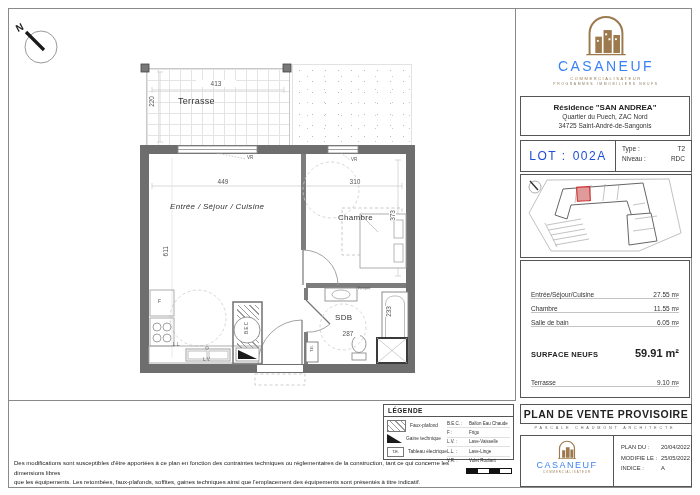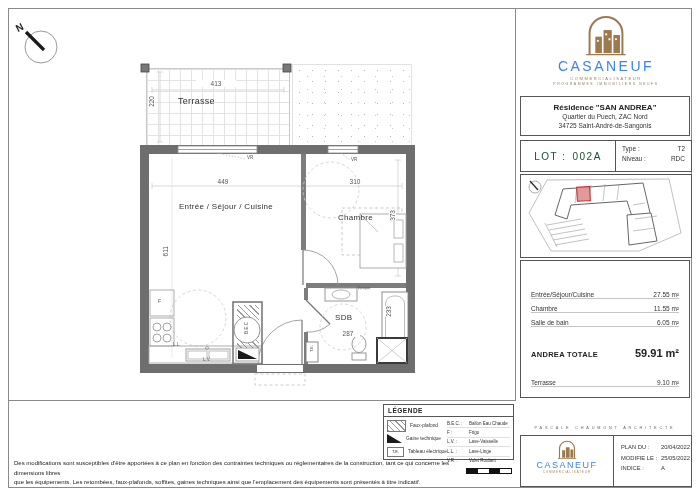--- a/index.html
+++ b/index.html
@@ -21,21 +21,21 @@
   .lbl{font-size:8px;color:#333;letter-spacing:.3px;white-space:nowrap;}
   .dim{font-size:6.5px;color:#555;text-align:center;background:#fff;white-space:nowrap;line-height:7px;}
   .vert{writing-mode:vertical-rl;transform:rotate(180deg);}
   .tiny{font-size:4.5px;color:#555;white-space:nowrap;line-height:5px;}
   
   .box{border:1px solid #555;background:#fff;}
   .brand-name{color:#3b82f6;letter-spacing:2.5px;font-size:14px;}
   .brand-sub{color:#9c7a4e;font-size:4px;letter-spacing:1.6px;white-space:nowrap;}
   .addr-name{font-size:8px;font-weight:bold;}
   .addr-line{font-size:6.5px;line-height:9px;color:#333;}
-  .lot-big{font-size:10px;letter-spacing:1.5px;color:#14532d;}
+  .lot-big{font-size:12px;letter-spacing:1.5px;color:#1d4ed8;}
   .kv{display:flex;justify-content:space-between;font-size:6.5px;color:#333;}
   .srow{display:flex;justify-content:space-between;align-items:flex-end;font-size:6.5px;color:#333;
         border-bottom:1px solid #c4c4c4;height:13px;}
   .title-block{font-weight:bold;font-size:10.5px;text-align:center;letter-spacing:.5px;line-height:18px;}
   .arch-strip{font-size:3.8px;letter-spacing:2.8px;color:#666;text-align:center;white-space:nowrap;}
   .daterow{display:flex;font-size:5.8px;color:#333;margin-bottom:4.5px;}
   .daterow .k{width:40px;}
   
   .leg-title{font-size:6.5px;font-weight:bold;letter-spacing:.5px;padding:2px 4px;border-bottom:1px solid #555;}
   .leg-item{display:flex;align-items:center;height:13px;}
@@ -165,21 +165,21 @@
       <rect x="283" y="64" width="8" height="8"></rect>
     </g>
   </svg>
 
   <div class="abs" style="left:16px;top:22px;font-size:10px;font-weight:bold;transform:rotate(-28deg);">N</div>
   <div class="abs lbl" style="left:178px;top:96px;font-size:9px;">Terrasse</div>
   <div class="abs dim" style="left:196px;top:80px;width:40px;">413</div>
   <div class="abs dim vert" style="left:148px;top:96px;">220</div>
   <div class="abs dim" style="left:203px;top:178px;width:40px;">449</div>
   <div class="abs dim" style="left:335px;top:178px;width:40px;">310</div>
-  <div class="abs lbl" style="left:158px;top:202px;width:136px;text-align:center;">Entrée / Séjour / Cuisine</div>
+  <div class="abs lbl" style="left:170px;top:202px;width:136px;font-style:italic;">Entrée / Séjour / Cuisine</div>
   <div class="abs lbl" style="left:338px;top:213px;">Chambre</div>
   <div class="abs dim vert" style="left:162px;top:246px;">611</div>
   <div class="abs dim vert" style="left:389px;top:210px;">373</div>
   <div class="abs lbl" style="left:335px;top:313px;">SDB</div>
   <div class="abs dim" style="left:336px;top:330px;width:24px;">287</div>
   <div class="abs dim vert" style="left:385px;top:306px;">233</div>
   <div class="abs tiny" style="left:247px;top:155px;">VR</div>
   <div class="abs tiny" style="left:351px;top:157px;">VR</div>
   <div class="abs tiny" style="left:158px;top:299px;font-size:5px;">F</div>
   <div class="abs tiny" style="left:173px;top:342px;">L.L.</div>
@@ -303,29 +303,30 @@
       <div class="srow">
           <span>Chambre</span>
           <span>11.55 m²</span>
         </div>
       <div class="srow">
           <span>Salle de bain</span>
           <span>6.05 m²</span>
         </div>
     </div>
     <div style="display:flex;justify-content:space-between;align-items:baseline;margin-top:20px;">
-      <span style="font-size:7.5px;font-weight:bold;letter-spacing:.3px;">ANDREA TOTALE</span>
+      <span style="font-size:7.5px;font-weight:bold;letter-spacing:.3px;">SURFACE NEUFS</span>
       <span style="font-size:11px;font-weight:bold;">59.91 m²</span>
     </div>
     <div class="srow" style="margin-top:14px;">
       <span>Terrasse</span>
         <span>9.10 m²</span>
     </div>
   </div>
 
+  <div class="abs box title-block" style="left:520px;top:404px;width:170px;height:18px;">PLAN DE VENTE PROVISOIRE</div>
   <div class="abs arch-strip" style="left:520px;top:426px;width:170px;">PASCALE CHAUMONT ARCHITECTE</div>
 
   <div class="abs box" style="left:520px;top:435px;width:170px;height:50px;display:flex;">
     <div style="width:92px;text-align:center;padding-top:3px;">
       <svg width="24" height="21" viewBox="0 0 64 56" style="margin:0 auto;">
         <path d="M12 52 L12 26 A20 20 0 0 1 52 26 L52 52" fill="none" stroke="#9c7a4e" stroke-width="3"></path>
         <rect x="19" y="30" width="8" height="20" fill="#9c7a4e"></rect>
         <rect x="29" y="22" width="10" height="28" fill="#9c7a4e"></rect>
         <rect x="41" y="28" width="8" height="22" fill="#9c7a4e"></rect>
         <line x1="8" y1="52" x2="56" y2="52" stroke="#9c7a4e" stroke-width="2"></line>

